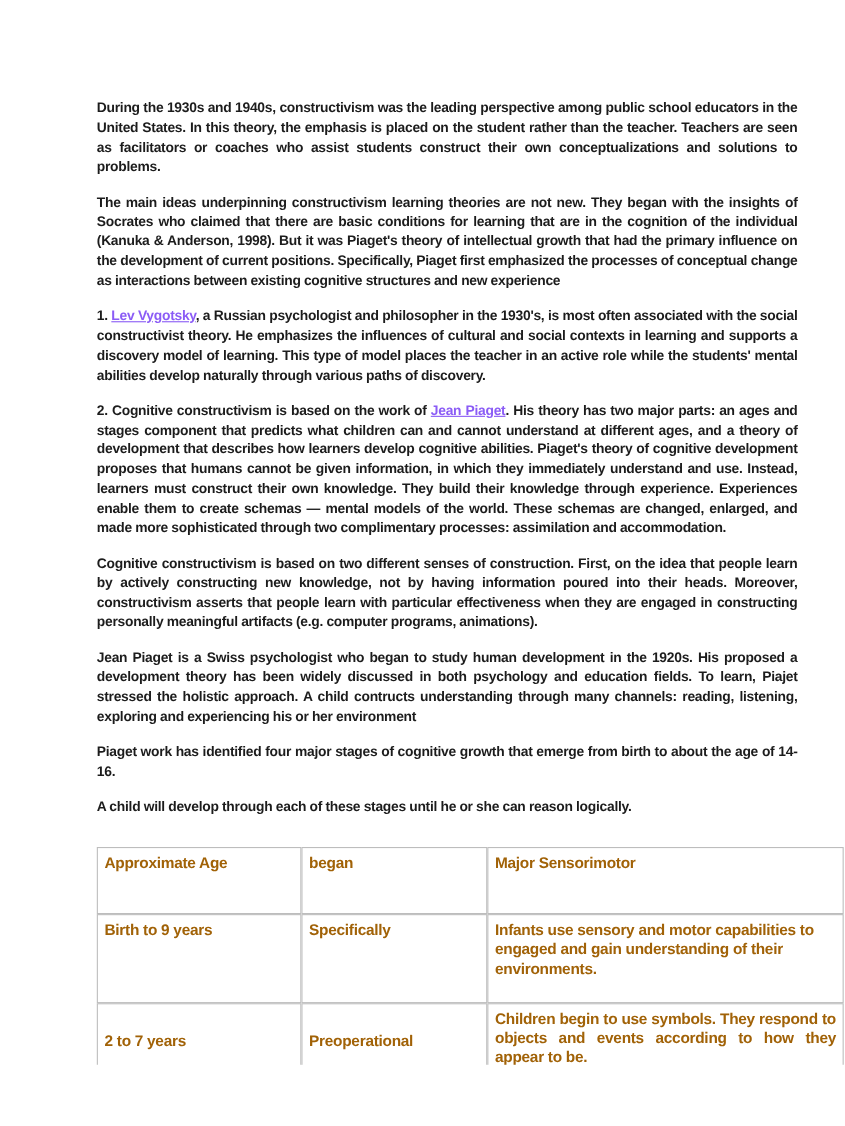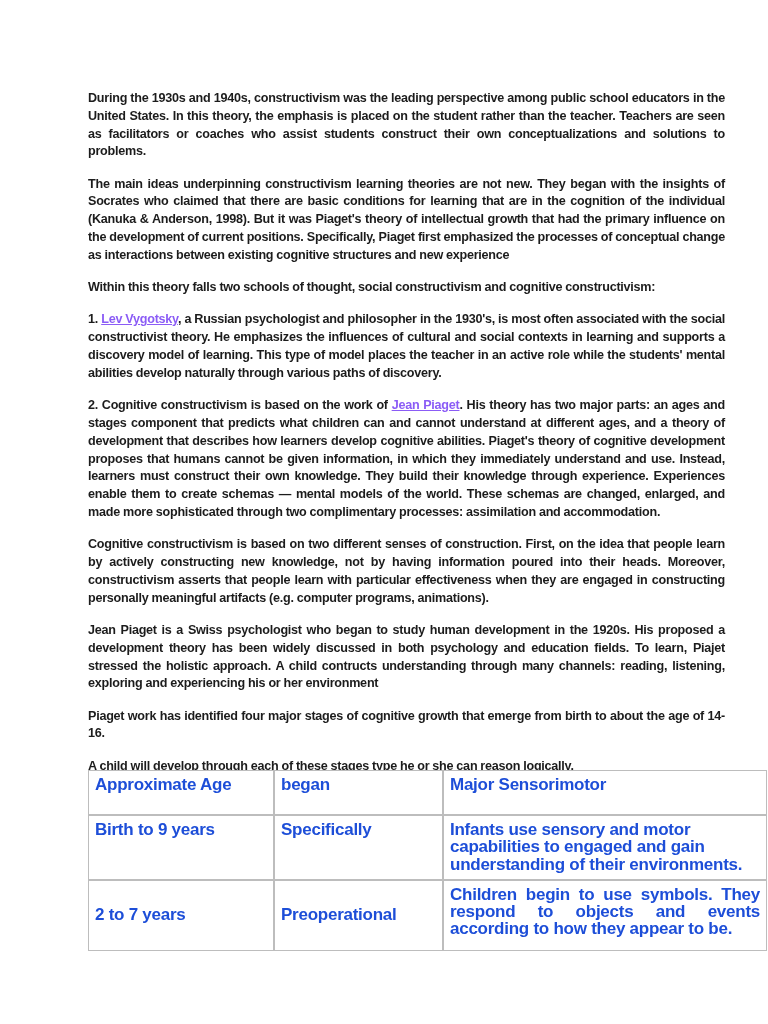--- a/index.html
+++ b/index.html
@@ -57,25 +57,25 @@
     left: 88px;
     top: 770px;
     width: 637px;
     border-collapse: separate;
     border-spacing: 0;
     table-layout: fixed;
     background: #ffffff;
   }
   #stage-table td {
     border: 1px solid #bdbdbd;
-    padding: 5px 6px 6px 6px;
-    font-size: 17px;
+    padding: 5px 6px 22px 6px;
+    font-size: 14px;
     line-height: 17.3px;
     font-weight: 600;
-    color: #1d4ed8;
+    color: #a16207;
     letter-spacing: -0.25px;
     vertical-align: top;
     background: #ffffff;
   }
   #stage-table tr.hdr td {
     font-weight: 700;
     height: 32px;
   }
   #stage-table td.col-age   { width: 172px; }
   #stage-table td.col-stage { width: 155px; }
@@ -91,33 +91,32 @@
 <body>
 
 <div id="page">
 
   <div id="doc-body">
 
     <p class="para">During the 1930s and 1940s, constructivism was the leading perspective among public school educators in the United States. In this theory, the emphasis is placed on the student rather than the teacher. Teachers are seen as facilitators or coaches who assist students construct their own conceptualizations and solutions to problems.</p>
 
     <p class="para">The main ideas underpinning constructivism learning theories are not new. They began with the insights of Socrates who claimed that there are basic conditions for learning that are in the cognition of the individual (Kanuka &amp; Anderson, 1998). But it was Piaget's theory of intellectual growth that had the primary influence on the development of current positions. Specifically, Piaget first emphasized the processes of conceptual change as interactions between existing cognitive structures and new experience</p>
 
-    <p class="para">Within this theory falls two schools of thought, social constructivism and cognitive constructivism:</p>
 
     <p class="para"><span>1. </span><a class="doclink" href="#">Lev Vygotsky</a><span>, a Russian psychologist and philosopher in the 1930's, is most often associated with the social constructivist theory. He emphasizes the influences of cultural and social contexts in learning and supports a discovery model of learning. This type of model places the teacher in an active role while the students' mental abilities develop naturally through various paths of discovery.</span></p>
 
     <p class="para"><span>2. Cognitive constructivism is based on the work of </span><a class="doclink" href="#">Jean Piaget</a><span>. His theory has two major parts: an ages and stages component that predicts what children can and cannot understand at different ages, and a theory of development that describes how learners develop cognitive abilities. Piaget's theory of cognitive development proposes that humans cannot be given information, in which they immediately understand and use. Instead, learners must construct their own knowledge. They build their knowledge through experience. Experiences enable them to create schemas — mental models of the world. These schemas are changed, enlarged, and made more sophisticated through two complimentary processes: assimilation and accommodation.</span></p>
 
     <p class="para">Cognitive constructivism is based on two different senses of construction. First, on the idea that people learn by actively constructing new knowledge, not by having information poured into their heads. Moreover, constructivism asserts that people learn with particular effectiveness when they are engaged in constructing personally meaningful artifacts (e.g. computer programs, animations).</p>
 
     <p class="para"><span class="bold-lead">Jean Piaget</span><span> is a Swiss psychologist who began to study human development in the 1920s. His proposed a development theory has been widely discussed in both psychology and education fields. To learn, Piajet stressed the holistic approach. A child contructs understanding through many channels: reading, listening, exploring and experiencing his or her environment</span></p>
 
     <p class="para">Piaget work has identified four major stages of cognitive growth that emerge from birth to about the age of 14-16.</p>
 
-    <p class="para">A child will develop through each of these stages type he or she can reason logically.</p>
+    <p class="para">A child will develop through each of these stages until he or she can reason logically.</p>
 
   </div>
 
   <table id="stage-table">
     <tbody>
       <tr class="hdr">
         <td class="col-age">Approximate Age</td>
         <td class="col-stage">began</td>
         <td class="col-dev">Major Sensorimotor</td>
       </tr>

